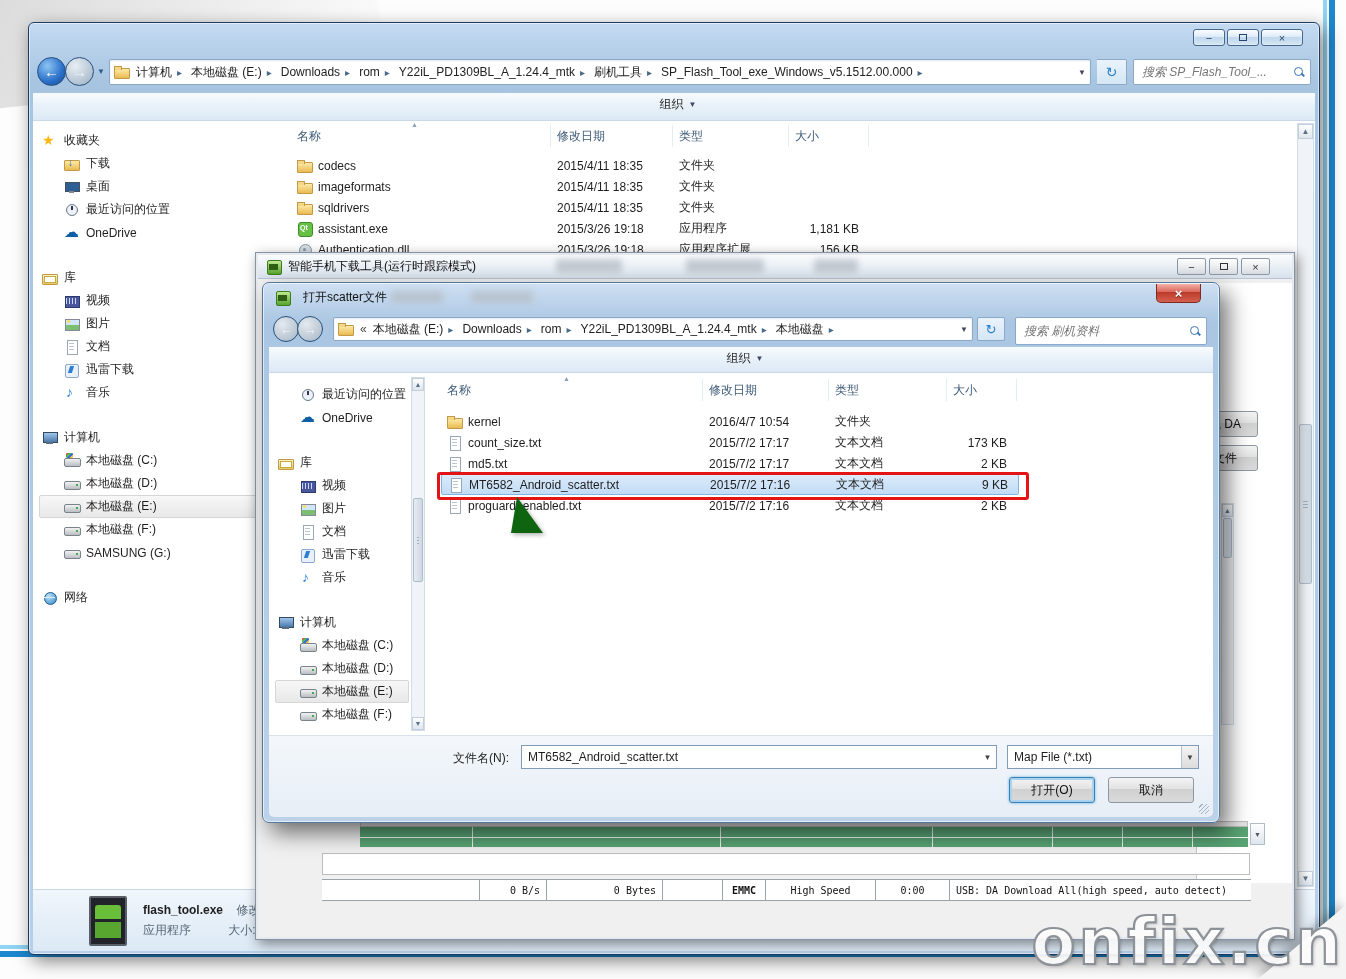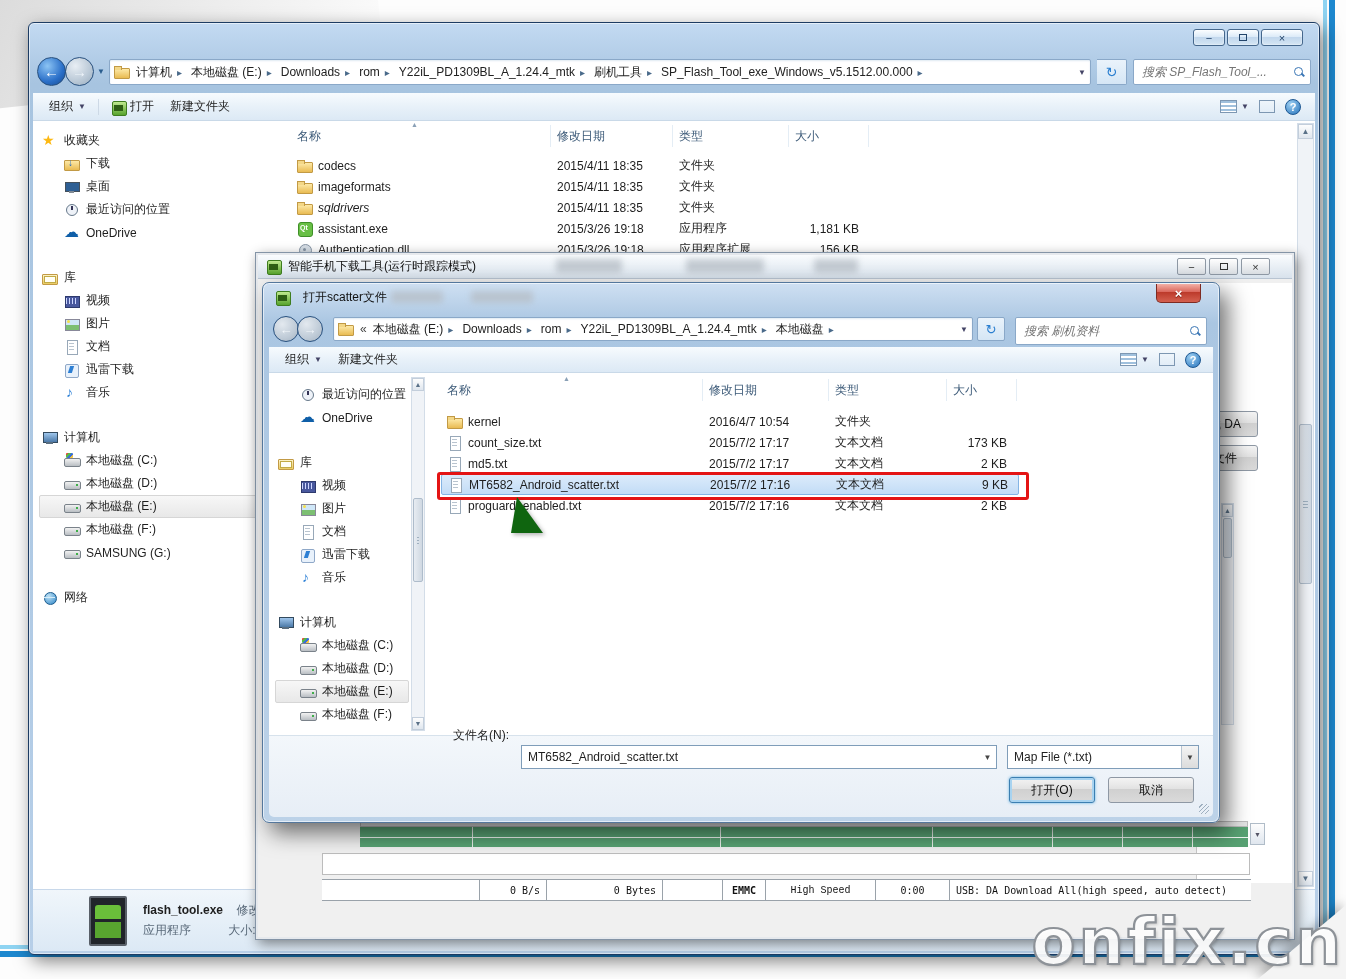--- a/index.html
+++ b/index.html
@@ -37,21 +37,21 @@
   .nav-back{background:radial-gradient(circle at 35% 30%,#8cc4f4,#2a6fc8 60%,#16498e);}
   .nav-fwd{background:radial-gradient(circle at 35% 30%,#e8eef4,#b9c8d6 60%,#98abbd);color:#eef4fa;}
   .nav-dis{background:radial-gradient(circle at 35% 30%,#e3e9ef,#bfcbd7 60%,#a3b2c1);color:#f2f6fa;}
   .searchbox{background:#fff;border:1px solid #8aa8c8;border-radius:2px;display:flex;align-items:center;padding:0 6px;}
   .searchbox input{border:none;outline:none;flex:1;font-style:italic;color:#7b8794;font-size:12px;
     font-family:"Liberation Sans",sans-serif;background:transparent;min-width:0;}
   .lens{width:10px;height:10px;position:relative;flex:none;}
   .lens::before{content:'';position:absolute;left:0;top:0;width:7px;height:7px;border:1.5px solid #3a76b5;border-radius:50%;}
   .lens::after{content:'';position:absolute;left:7px;top:7px;width:4px;height:1.5px;background:#3a76b5;transform:rotate(45deg);}
   .toolbar{background:linear-gradient(#f7fbfe,#e8f1f9 50%,#dce9f5);border-bottom:1px solid #c9d9e8;
-    display:flex;align-items:center;font-size:12px;color:#1e1e1e;}
+    display:flex;align-items:center;font-size:12px;color:#1e1e1e;flex-direction:column;}
   .tbtn{padding:3px 8px;border-radius:3px;display:flex;align-items:center;gap:5px;cursor:default;}
   .tbtn .dn{font-size:8px;color:#446;}
   .tsep{width:1px;height:16px;background:#cdd9e6;margin:0 4px;}
   .viewsicon{width:17px;height:13px;border:1px solid #7d97b2;background:
     repeating-linear-gradient(#9fc0dd 0 2px,#fff 2px 4px);}
   .paneicon{width:16px;height:13px;border:1px solid #7d97b2;background:linear-gradient(90deg,#fff 60%,#aecdе8 60%,#aecde8);}
   .helpicon{width:16px;height:16px;border-radius:50%;background:radial-gradient(circle at 35% 30%,#9ed0f2,#2673bc);
     color:#fff;font-size:11px;font-weight:bold;display:flex;align-items:center;justify-content:center;border:1px solid #1c5792;}
 
   
@@ -353,21 +353,21 @@
           <div class="cell" style="width:260px;">
             <span class="ic folder"></span>
             <span>imageformats</span>
           </div>
           <div class="cell" style="width:122px;">2015/4/11 18:35</div>
           <div class="cell" style="width:116px;">文件夹</div>
           <div class="cell num" style="width:80px;"></div>
         </div>
 
         <div class="frow">
-          <div class="cell" style="width:260px;font-style:italic;">
+          <div class="cell" style="width:260px;">
             <span class="ic folder"></span>
             <span>sqldrivers</span>
           </div>
           <div class="cell" style="width:122px;">2015/4/11 18:35</div>
           <div class="cell" style="width:116px;">文件夹</div>
           <div class="cell num" style="width:80px;"></div>
         </div>
 
         <div class="frow">
           <div class="cell" style="width:260px;">
@@ -462,21 +462,21 @@
     <div class="abs" style="left:994px;top:570px;width:15px;height:22px;background:linear-gradient(#fdfdfd,#dfe6ee);border:1px solid #b0bcc8;font-size:7px;color:#556;display:flex;align-items:center;justify-content:center;">▼</div>
 
     <div class="abs" style="left:66px;top:600px;width:928px;height:22px;background:#fff;border:1px solid #bcbcbc;"></div>
 
     <div class="statusbar" style="left:66px;top:626px;width:929px;height:22px;">
       <div class="sc" style="width:158px;"></div>
       <div class="sc" style="width:67px;justify-content:flex-end;">0 B/s</div>
       <div class="sc" style="width:116px;justify-content:flex-end;">0 Bytes</div>
       <div class="sc" style="width:60px;"></div>
       <div class="sc" style="width:43px;justify-content:center;font-weight:bold;">EMMC</div>
-      <div class="sc" style="width:110px;justify-content:center;font-family:Liberation Mono, monospace;">High Speed</div>
+      <div class="sc" style="width:110px;justify-content:center;">High Speed</div>
       <div class="sc" style="width:74px;justify-content:center;">0:00</div>
       <div class="sc" style="flex:1;border-right:none;">USB: DA Download All(high speed, auto detect)</div>
     </div>
   </div>
 
   <div class="dlg" style="left:262px;top:282px;width:958px;height:541px;">
 
     <div class="abs" style="left:12px;top:6px;display:flex;align-items:center;gap:12px;font-size:12px;color:#111;">
       <span class="ic greenapp"></span>
       <span>打开scatter文件</span>
@@ -659,21 +659,21 @@
           <div class="cell" style="width:118px;">文本文档</div>
           <div class="cell num" style="width:70px;">2 KB</div>
         </div>
       </div>
 
     <div class="redbox" style="left:174px;top:189px;width:592px;height:28px;"></div>
 
     <div class="callout-arrow" style="left:248px;top:214px;"></div>
 
     <div class="dlg-footer" style="left:6px;top:452px;right:6px;bottom:5px;"></div>
-    <div class="abs" style="left:190px;top:444px;font-size:12px;color:#1e1e1e;">文件名(N):</div>
+    <div class="abs" style="left:190px;top:467px;font-size:12px;color:#1e1e1e;">文件名(N):</div>
     <div class="combo" style="left:258px;top:462px;width:476px;height:24px;">
       <span>MT6582_Android_scatter.txt</span>
       <span class="dnbtn" style="background:none;border-left:none;">▼</span>
     </div>
     <div class="combo" style="left:744px;top:462px;width:192px;height:24px;">
       <span>Map File (*.txt)</span>
       <span class="dnbtn">▼</span>
     </div>
     <div class="pushbtn focused" style="left:746px;top:494px;width:86px;height:26px;">
       <span>打开(O)</span>

